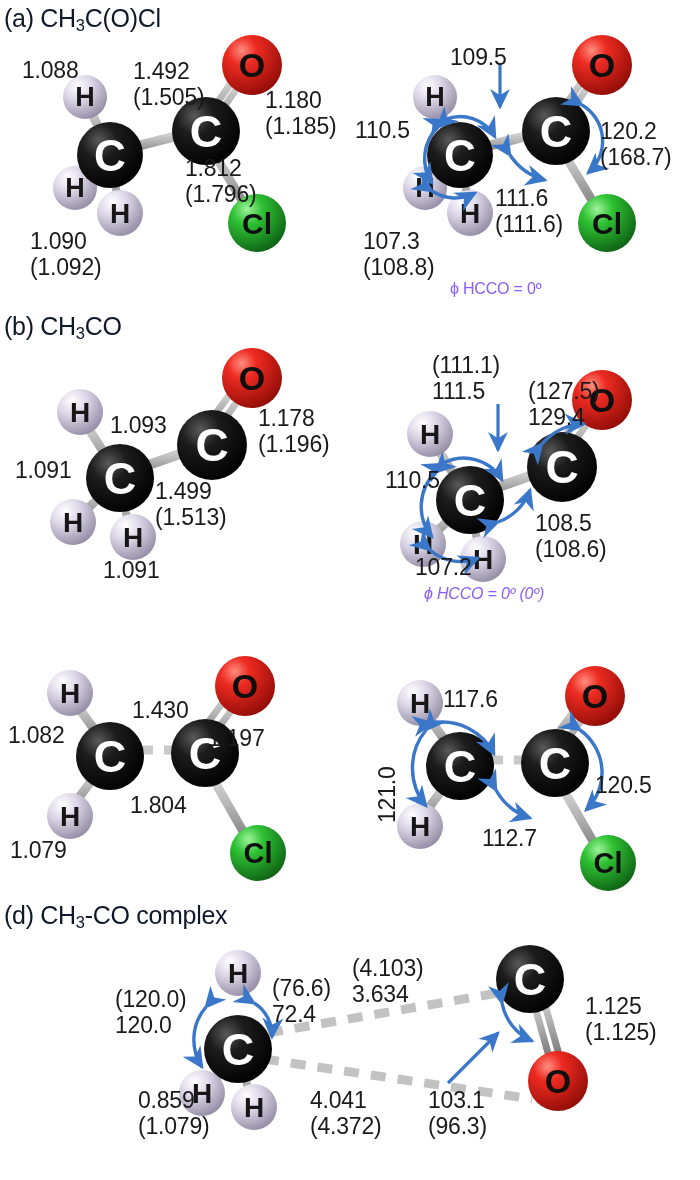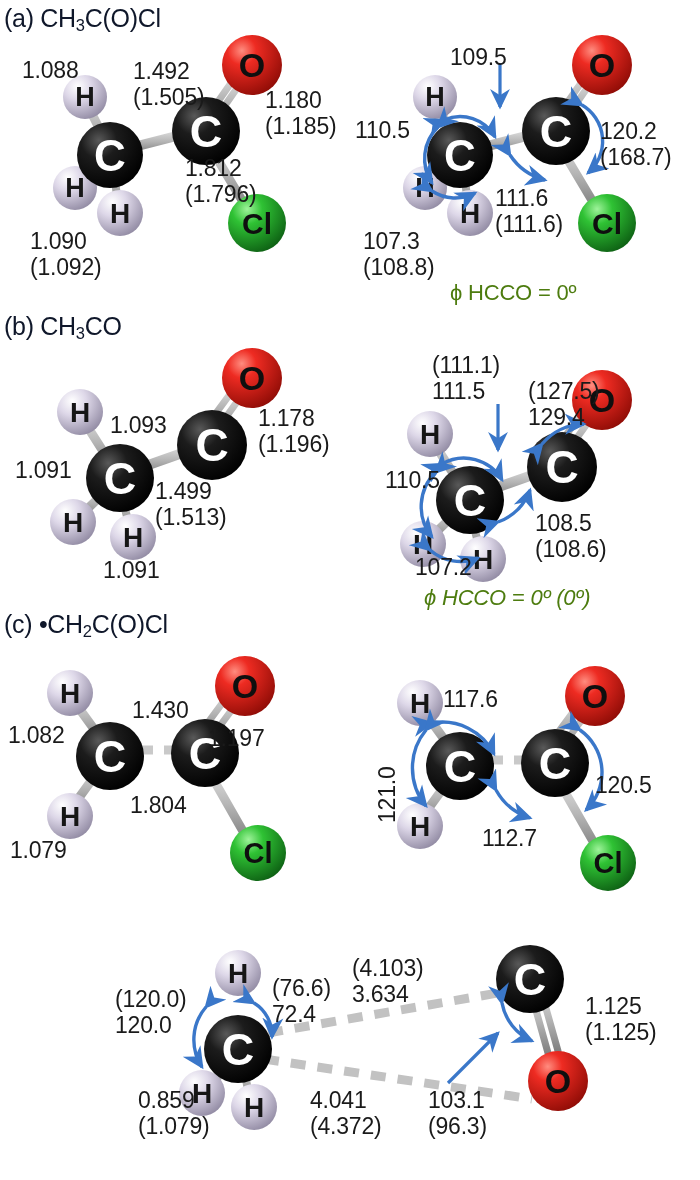--- a/index.html
+++ b/index.html
@@ -45,22 +45,22 @@
   }
   .lbl.two {
     line-height: 26px;
   }
   .lbl.vert {
     transform: rotate(-90deg);
     transform-origin: left top;
   }
   .dihedral {
     position: absolute;
-    font-size: 22px;
-    color: #4d7c0f;
+    font-size: 16px;
+    color: #8b5cf6;
     white-space: nowrap;
     letter-spacing: -0.2px;
   }
   svg.mol {
     position: absolute;
     left: 0;
     top: 0;
     overflow: visible;
   }
   .atom-text {
@@ -271,23 +271,20 @@
     <div class="lbl two" style="left:528px;top:68px;white-space:pre;"><span>(127.5)
 129.4</span></div>
     <div class="lbl" style="left:385px;top:158px;">110.5</div>
     <div class="lbl two" style="left:535px;top:200px;white-space:pre;"><span>108.5
 (108.6)</span></div>
     <div class="lbl" style="left:415px;top:245px;">107.2</div>
     <div class="dihedral" style="left:424px;top:275px;font-style:italic;">ϕ HCCO = 0º (0º)</div>
   </div>
 
   <div class="panel" style="top:608px;height:285px;">
-    <div class="panel-title" style="left:4px;top:2px;">
-      <span>(c) •CH</span><sub>2</sub><span>C(O)Cl</span>
-    </div>
 
     <svg class="mol" width="340" height="230" viewBox="0 0 340 230" style="left:20px;top:40px;">
       <g stroke="url(#gBond)" stroke-linecap="round" fill="none">
         <line x1="50" y1="48" x2="82" y2="92" stroke-width="9"></line>
         <line x1="50" y1="162" x2="82" y2="118" stroke-width="9"></line>
         <line x1="85" y1="112" x2="180" y2="112" stroke-width="9"></line>
         <line x1="178" y1="88" x2="212" y2="42" stroke-width="7"></line>
         <line x1="188" y1="94" x2="222" y2="48" stroke-width="7"></line>
         <line x1="188" y1="122" x2="228" y2="192" stroke-width="9"></line>
       </g>
@@ -350,20 +347,23 @@
       </g>
     </svg>
 
     <div class="lbl" style="left:443px;top:79px;">117.6</div>
     <div class="lbl vert" style="left:375px;top:215px;">121.0</div>
     <div class="lbl" style="left:595px;top:165px;">120.5</div>
     <div class="lbl" style="left:452px;top:218px;margin-left:30px;">112.7</div>
   </div>
 
   <div class="panel" style="top:893px;height:287px;">
+    <div class="panel-title" style="left:4px;top:8px;">
+      <span>(d) CH</span><sub>3</sub><span>-CO complex</span>
+    </div>
 
     <svg class="mol" width="520" height="230" viewBox="0 0 520 230" style="left:180px;top:48px;">
       <g stroke="url(#gBond)" stroke-linecap="round" fill="none">
         <line x1="58" y1="38" x2="58" y2="92" stroke-width="9"></line>
         <line x1="28" y1="148" x2="50" y2="120" stroke-width="9"></line>
         <line x1="70" y1="158" x2="62" y2="120" stroke-width="8"></line>
         <line x1="350" y1="48" x2="368" y2="112" stroke-width="7"></line>
         <line x1="360" y1="46" x2="378" y2="110" stroke-width="7"></line>
       </g>
       <g stroke="#c2c2c2" stroke-width="9" stroke-linecap="butt" stroke-dasharray="15 12" fill="none">

